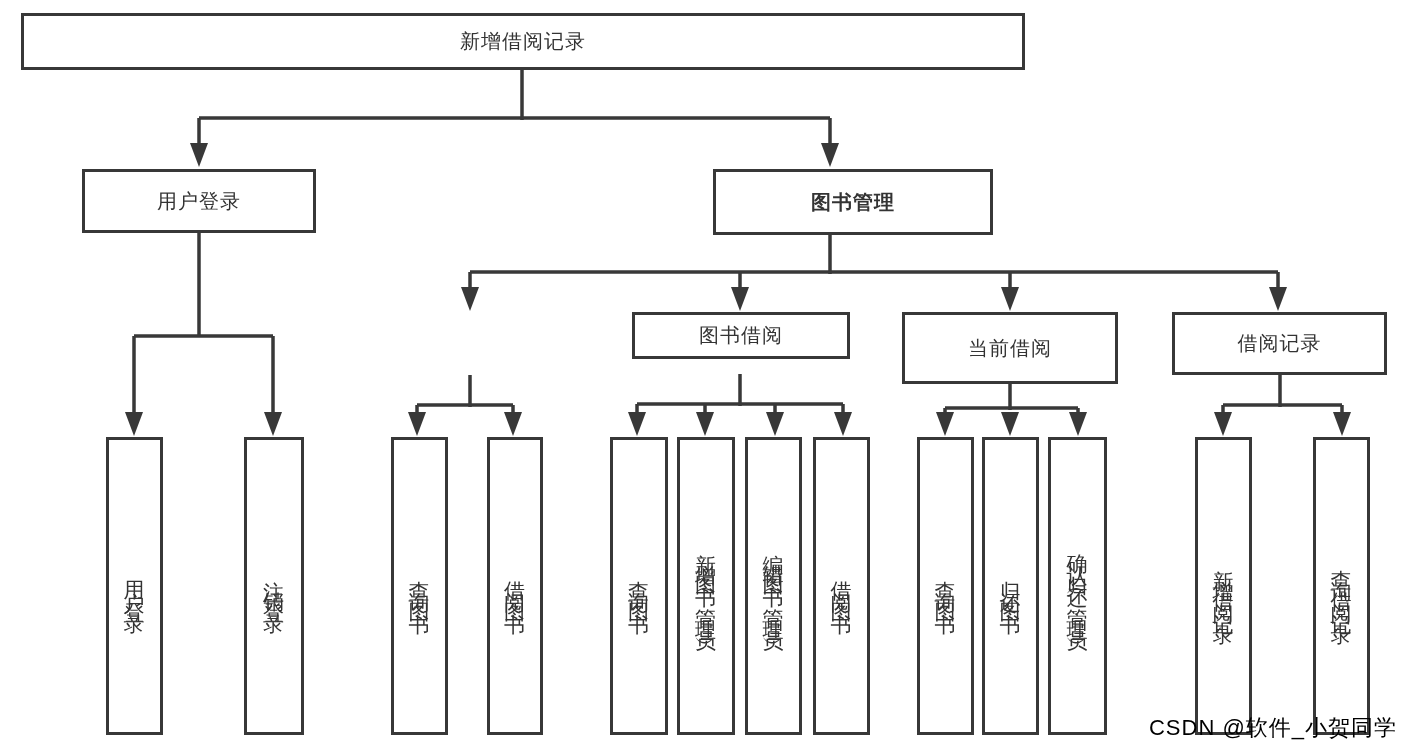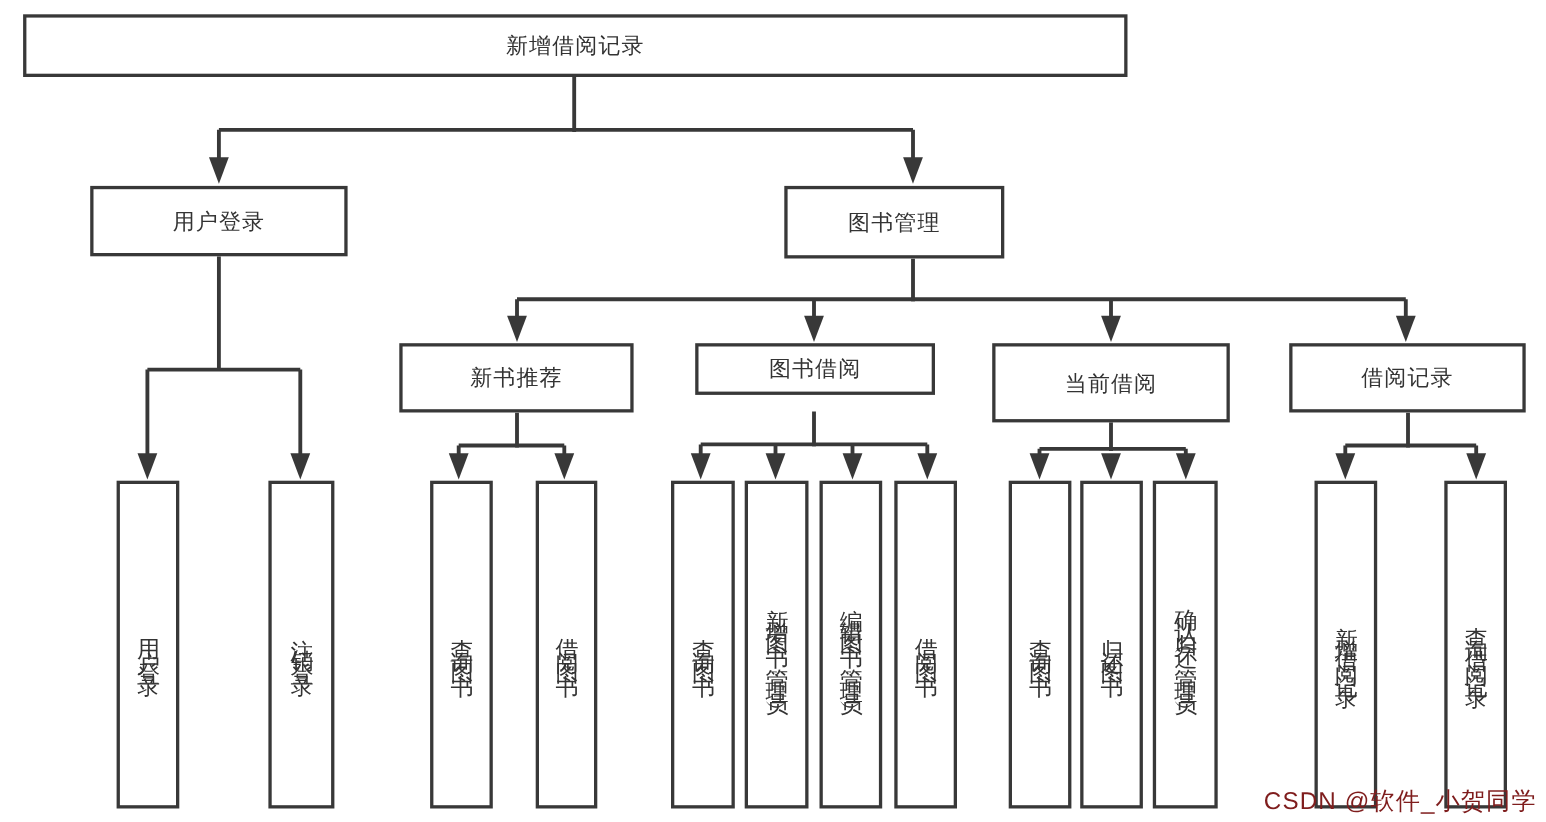--- a/index.html
+++ b/index.html
@@ -29,21 +29,21 @@
     text-orientation:mixed;
     font-size:21px;
     letter-spacing:11px;
     line-height:1;
   }
   #watermark {
     position:absolute;
     right:8px;
     bottom:4px;
     font-size:22px;
-    color:#7f1d1d;
+    color:#000000;
     letter-spacing:1px;
     white-space:nowrap;
   }
 </style>
 </head>
 <body>
 
 <div id="canvas">
 
   <svg id="wires" viewBox="0 0 1405 747" xmlns="http://www.w3.org/2000/svg">
@@ -105,27 +105,24 @@
     </g>
   </svg>
 
   <div class="box" style="left:21px; top:13px; width:1004px; height:57px;">
     <span>新增借阅记录</span>
   </div>
 
   <div class="box" style="left:82px; top:169px; width:234px; height:64px;">
     <span>用户登录</span>
   </div>
-  <div class="box" style="left:713px; top:169px; width:200px; height:66px;">
+  <div class="box" style="left:713px; top:169px; width:280px; height:66px;font-weight:bold;">
     <span>图书管理</span>
   </div>
 
-  <div class="box" style="left:363px; top:312px; width:213px; height:63px;">
-    <span>新书推荐</span>
-  </div>
   <div class="box" style="left:632px; top:312px; width:218px; height:47px;">
     <span>图书借阅</span>
   </div>
   <div class="box" style="left:902px; top:312px; width:216px; height:72px;">
     <span>当前借阅</span>
   </div>
   <div class="box" style="left:1172px; top:312px; width:215px; height:63px;">
     <span>借阅记录</span>
   </div>
 

